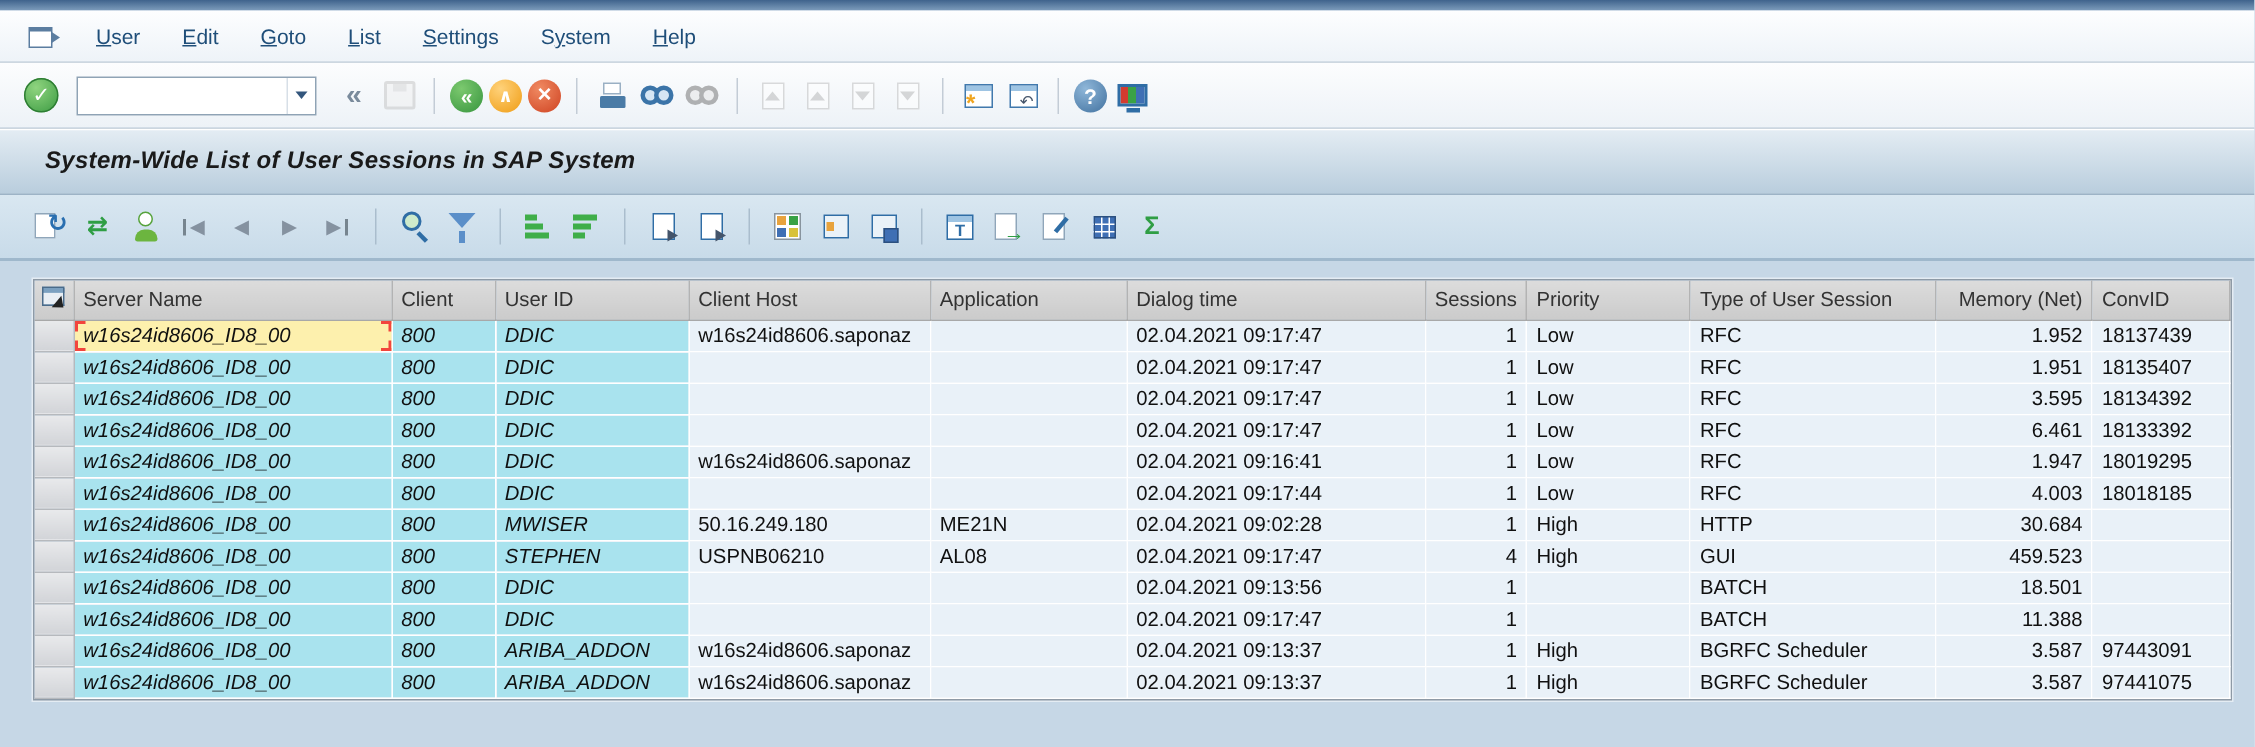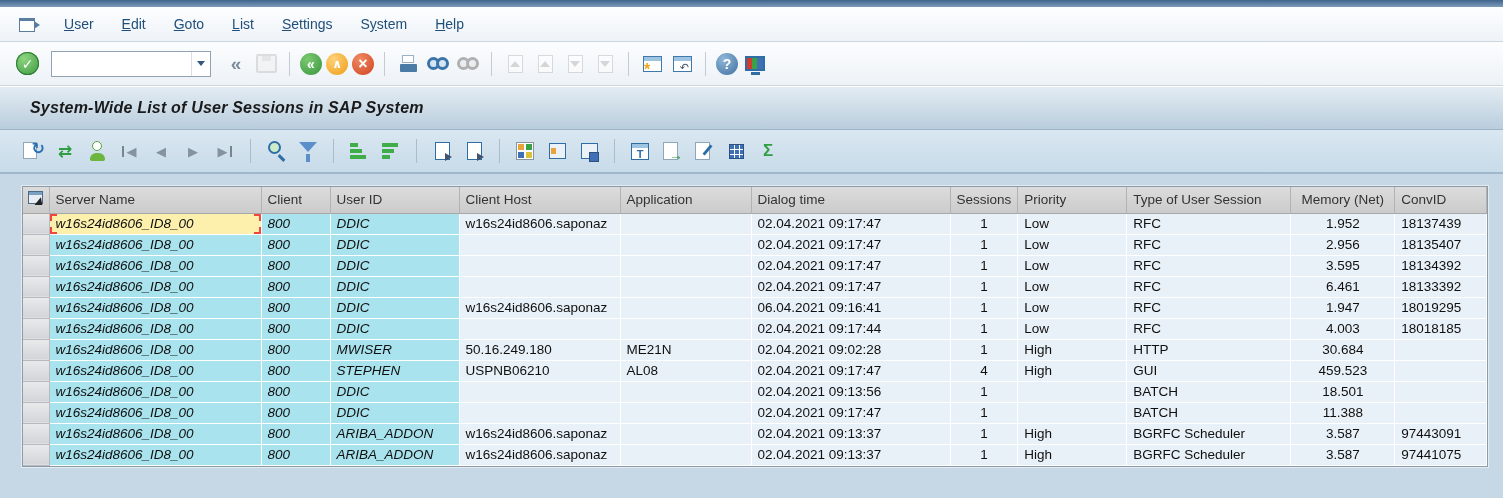--- a/index.html
+++ b/index.html
@@ -138,21 +138,21 @@
   .grid-wrap{position:absolute;left:22px;top:12px;border:1px solid #8e9aa6;box-shadow:0 0 0 1px #e4ecf3;background:#dfe9f2;}
   table{table-layout:fixed;border-collapse:collapse;}
   th{background:linear-gradient(#dcdcdc,#cbcbcb);border-right:1px solid #b3b3b3;border-bottom:1px solid #a8a8a8;
     font-weight:normal;color:#333;padding:0 6px;height:26px;font-size:13.5px;text-align:left;
     white-space:nowrap;overflow:hidden;box-sizing:border-box;}
   td{height:21px;padding:0 6px;font-size:13.5px;color:#101010;border-right:1px solid #fff;border-bottom:1px solid #fff;
     white-space:nowrap;overflow:hidden;box-sizing:border-box;background:#e9f1f8;}
   td.key{background:#a9e3ee;font-style:italic;}
   td.sel-btn{background:linear-gradient(#e9eaec,#d2d4d8);border-right:1px solid #b6b9bd;border-bottom:1px solid #b6b9bd;padding:0;}
   th.sel-h{padding:0;text-align:center;}
-  td.num,th.num{text-align:center;}
+  td.num,th.num{text-align:right;}
   td.selected{background:#fdf0ad;position:relative;}
   td.selected::after{content:"";position:absolute;inset:0;pointer-events:none;background-repeat:no-repeat;
     background-image:linear-gradient(#f2453d,#f2453d),linear-gradient(#f2453d,#f2453d),
       linear-gradient(#f2453d,#f2453d),linear-gradient(#f2453d,#f2453d),
       linear-gradient(#f2453d,#f2453d),linear-gradient(#f2453d,#f2453d),
       linear-gradient(#f2453d,#f2453d),linear-gradient(#f2453d,#f2453d);
     background-position:0 0,0 0,100% 0,100% 0,0 100%,0 100%,100% 100%,100% 100%;
     background-size:7px 2px,2px 7px,7px 2px,2px 7px,7px 2px,2px 7px,7px 2px,2px 7px;}
   .i-grid-config{width:18px;height:16px;position:relative;display:inline-block;}
   .i-grid-config::before{content:"";position:absolute;left:1px;top:1px;width:13px;height:11px;border:1px solid #4a6b8a;
@@ -296,21 +296,21 @@
             <td class="sel-btn"></td>
             <td class="key">w16s24id8606_ID8_00</td>
             <td class="key">800</td>
             <td class="key">DDIC</td>
             <td></td>
             <td></td>
             <td>02.04.2021 09:17:47</td>
             <td class="num">1</td>
             <td>Low</td>
             <td>RFC</td>
-            <td class="num">2.956</td>
+            <td class="num">1.951</td>
             <td>18135407</td>
           </tr>
           <tr>
             <td class="sel-btn"></td>
             <td class="key">w16s24id8606_ID8_00</td>
             <td class="key">800</td>
             <td class="key">DDIC</td>
             <td></td>
             <td></td>
             <td>02.04.2021 09:17:47</td>
@@ -334,21 +334,21 @@
             <td class="num">6.461</td>
             <td>18133392</td>
           </tr>
           <tr>
             <td class="sel-btn"></td>
             <td class="key">w16s24id8606_ID8_00</td>
             <td class="key">800</td>
             <td class="key">DDIC</td>
             <td>w16s24id8606.saponaz</td>
             <td></td>
-            <td>06.04.2021 09:16:41</td>
+            <td>02.04.2021 09:16:41</td>
             <td class="num">1</td>
             <td>Low</td>
             <td>RFC</td>
             <td class="num">1.947</td>
             <td>18019295</td>
           </tr>
           <tr>
             <td class="sel-btn"></td>
             <td class="key">w16s24id8606_ID8_00</td>
             <td class="key">800</td>

